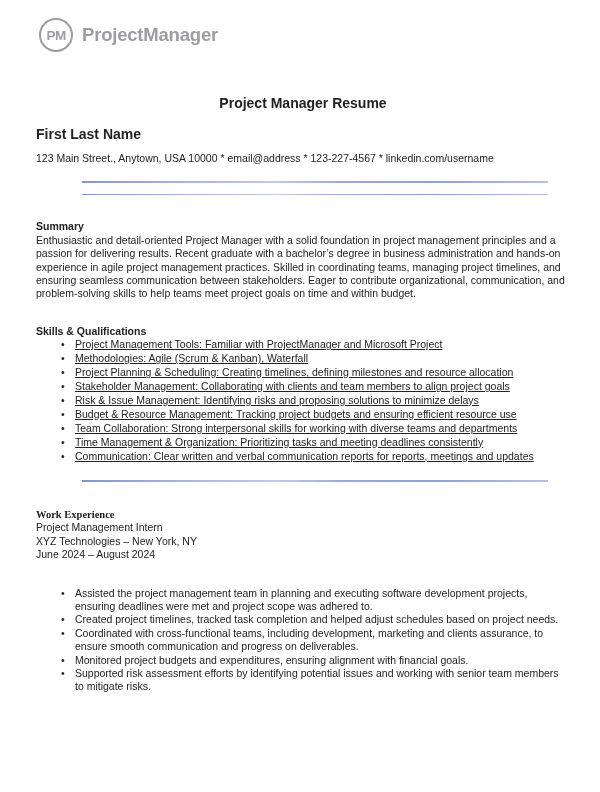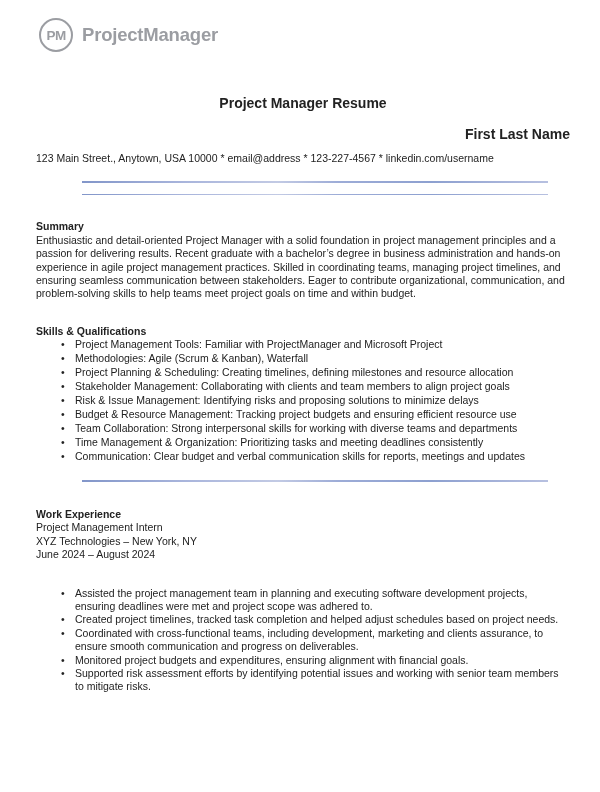--- a/index.html
+++ b/index.html
@@ -33,28 +33,28 @@
   .logo-monogram {
     font-size: 13.5px; font-weight: bold; color: #9b9da2; letter-spacing: -0.5px;
   }
   .logo-brand {
     margin-left: 9px;
     font-size: 18.5px; font-weight: bold; color: #9b9da2; letter-spacing: -0.2px; text-align: center;
   }
 
   
   .doc-title   { margin-top: 44px; text-align: center; font-size: 14px; font-weight: bold; line-height: 14px; }
-  .doc-name    { margin-top: 17px; text-align: right; font-size: 14px; font-weight: bold; line-height: 14px; }
+  .doc-name    { margin-top: 17px; text-align: left; font-size: 14px; font-weight: bold; line-height: 14px; }
   .contact     { margin-top: 11px; font-size: 10.5px; line-height: 13.4px; }
   .body-text   { font-size: 10.5px; line-height: 13.4px; }
   .prompt      { margin-top: 24px; font-size: 10.5px; line-height: 13.4px; }
   .sec-heading { font-size: 10.5px; font-weight: bold; line-height: 13.4px; }
   .mt-summary  { margin-top: 25px; }
   .mt-skills   { margin-top: 24px; }
-  .mt-work     { margin-top: 26px; }
+  .mt-work     { margin-top: 26px; font-family: Liberation Serif, serif; }
 
   
   .rule {
     height: 1.5px;
     width: 466px;
     margin-left: 46px;
     background: linear-gradient(to right,
       #8296c9 0%, #a9b5dc 22%, #c2cae4 42%, #9dacd7 55%, #8da0d0 75%, #b7c0e0 100%);
   }
   .rule-1 { margin-top: 16px; }
@@ -68,21 +68,21 @@
     padding-left: 15px;
     padding-right: 6px;
     font-size: 10.5px;
   }
   ul.bullets li::before {
     content: "\2022";
     position: absolute;
     left: 1px;
     top: 0;
   }
-  ul.skills-list li { line-height: 13.9px; }
+  ul.skills-list li { line-height: 13.9px; text-decoration: underline; }
   ul.skills-list li::before { line-height: 13.9px; }
   ul.work-list { margin-top: 25px; }
   ul.work-list li { line-height: 13.4px; }
   ul.work-list li::before { line-height: 13.4px; }
 
   .work-line { font-size: 10.5px; line-height: 13.4px; }
 </style>
 </head>
 <body>
 
@@ -112,21 +112,21 @@
     <div class="sec-heading mt-skills">Skills &amp; Qualifications</div>
     <ul class="bullets skills-list">
       <li>Project Management Tools: Familiar with ProjectManager and Microsoft Project</li>
       <li>Methodologies: Agile (Scrum &amp; Kanban), Waterfall</li>
       <li>Project Planning &amp; Scheduling: Creating timelines, defining milestones and resource allocation</li>
       <li>Stakeholder Management: Collaborating with clients and team members to align project goals</li>
       <li>Risk &amp; Issue Management: Identifying risks and proposing solutions to minimize delays</li>
       <li>Budget &amp; Resource Management: Tracking project budgets and ensuring efficient resource use</li>
       <li>Team Collaboration: Strong interpersonal skills for working with diverse teams and departments</li>
       <li>Time Management &amp; Organization: Prioritizing tasks and meeting deadlines consistently</li>
-      <li>Communication: Clear budget and verbal communication skills for reports, meetings and updates</li>
+      <li>Communication: Clear written and verbal communication reports for reports, meetings and updates</li>
     </ul>
 
     <div class="rule rule-3"></div>
 
     <div class="sec-heading mt-work">Work Experience</div>
     <div class="work-line">Project Management Intern</div>
     <div class="work-line">XYZ Technologies – New York, NY</div>
     <div class="work-line">June 2024 – August 2024</div>
 
     <ul class="bullets work-list">

